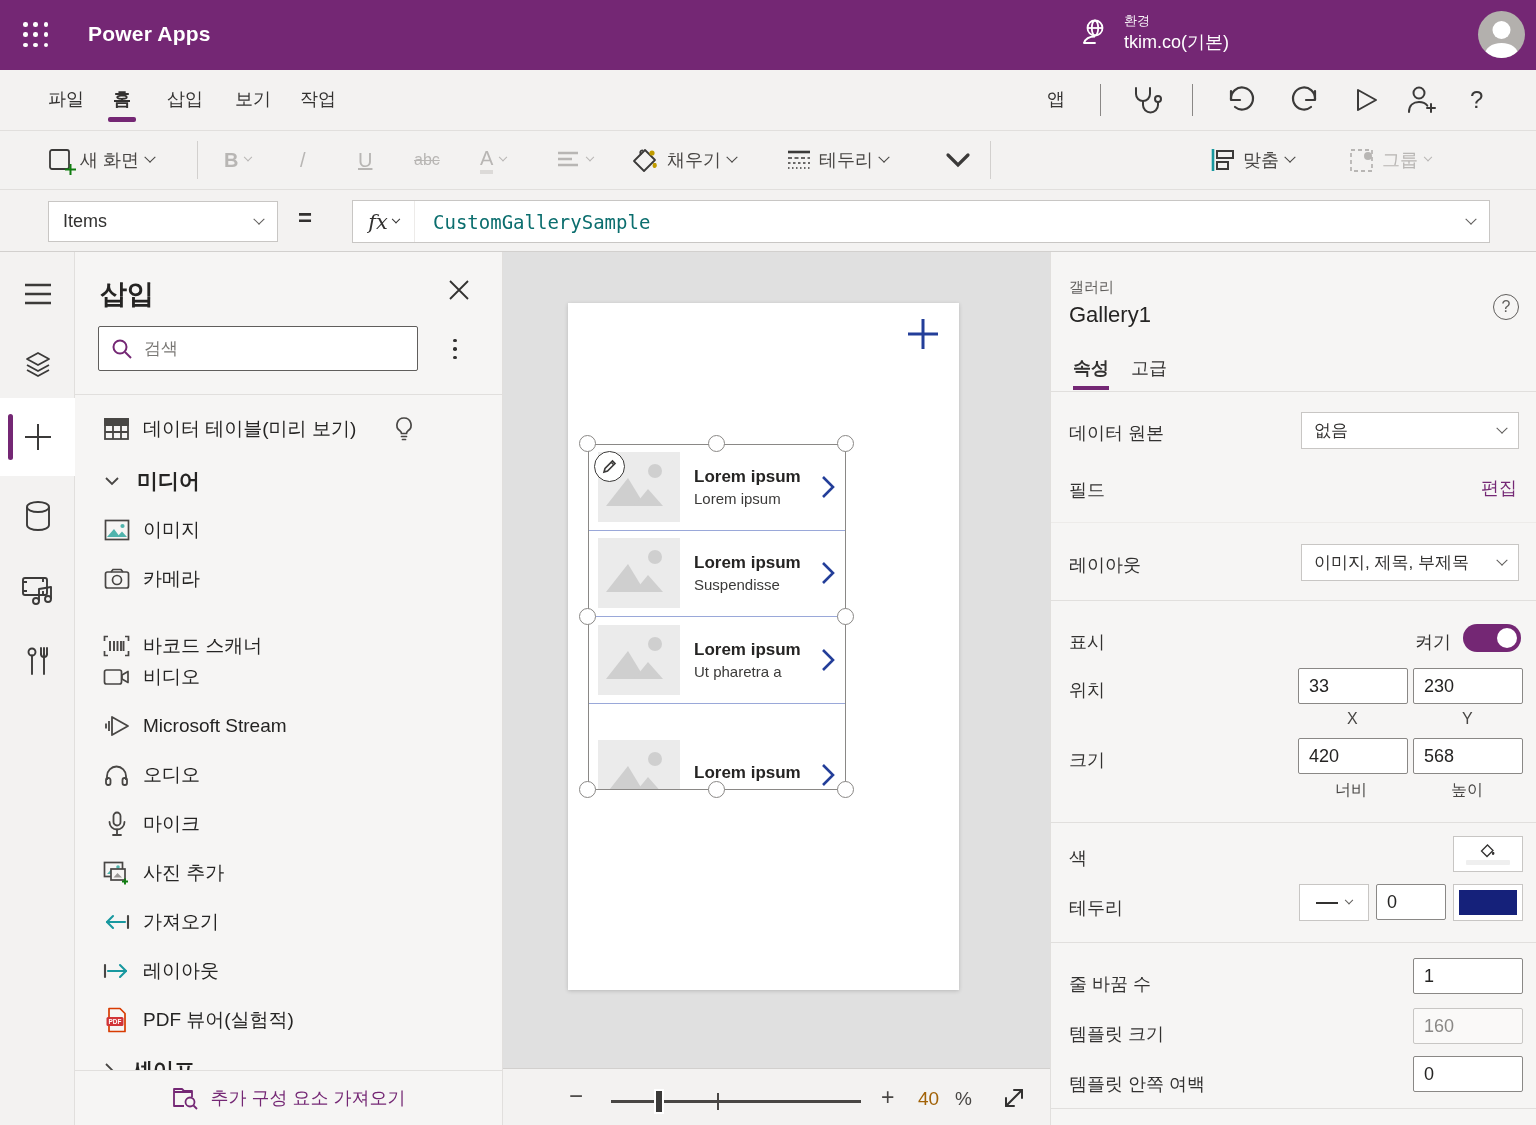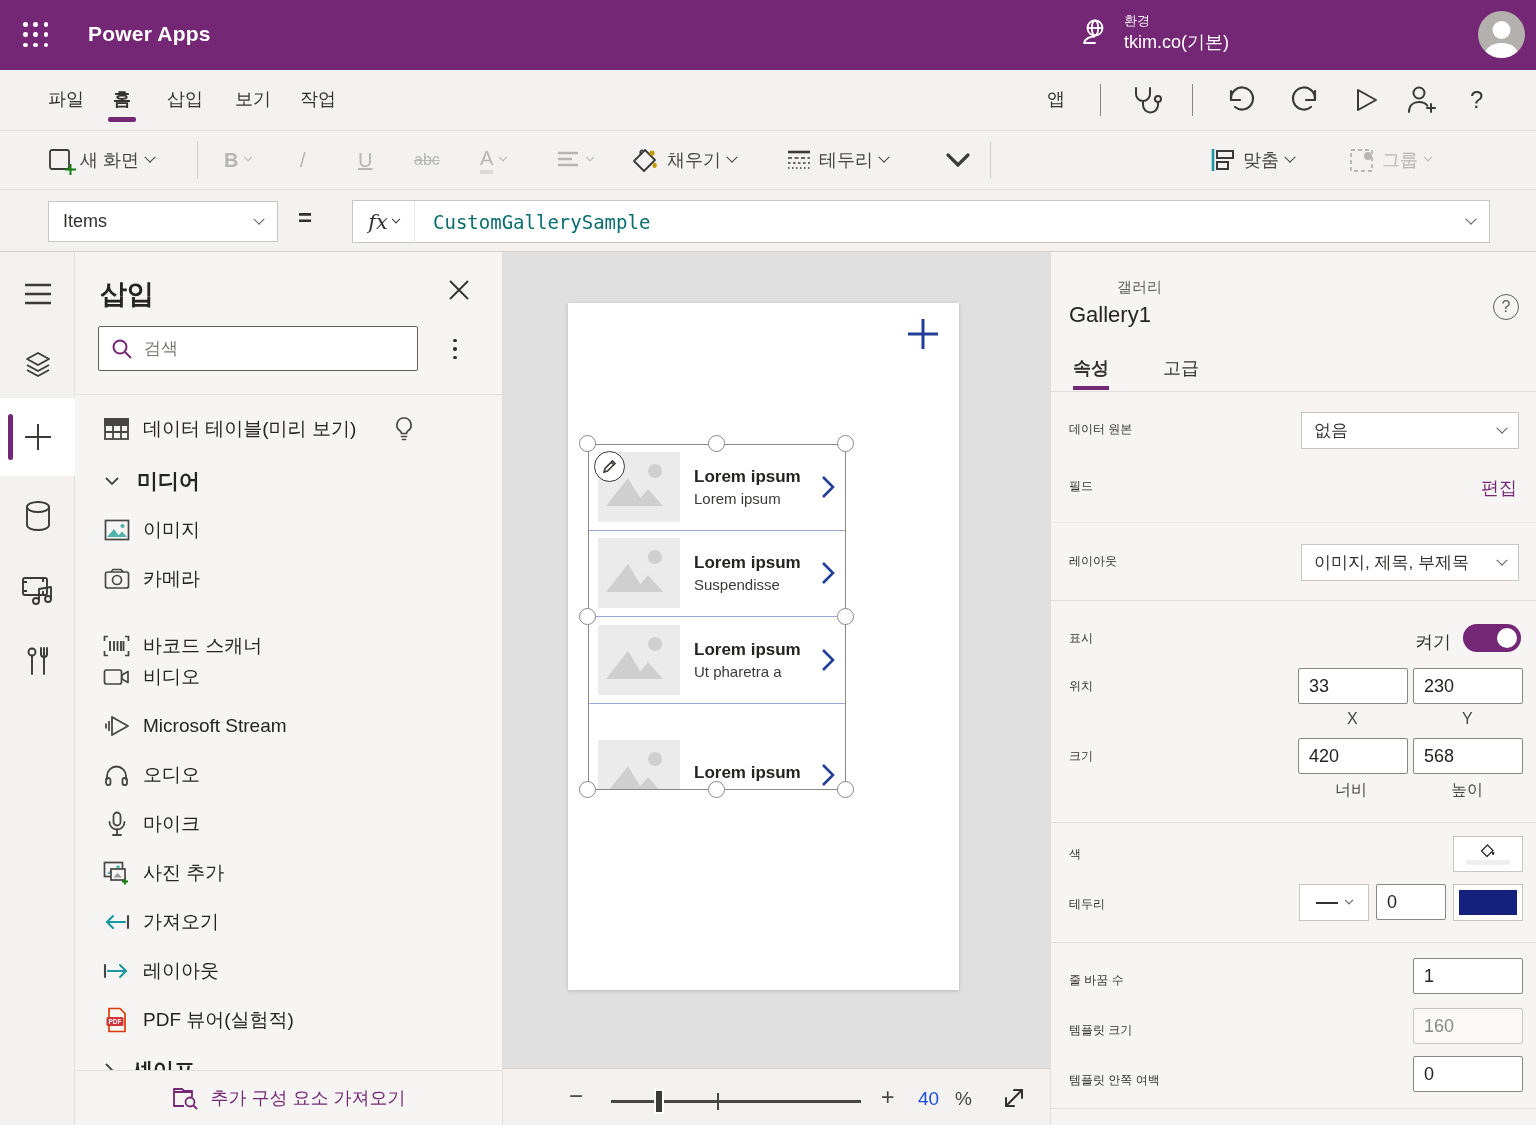--- a/index.html
+++ b/index.html
@@ -90,34 +90,34 @@
   .gal-chev { margin-left:auto; margin-right:10px; color:#233e99; flex:none; }
   .sel-frame { position:absolute; left:0; top:0; width:258px; height:346px; border:1px solid #8a8886; pointer-events:none; }
   .handle { position:absolute; width:17px; height:17px; border-radius:50%; background:#fff; border:1.5px solid #8a8886; cursor:pointer; }
   .edit-badge { position:absolute; left:6px; top:7px; width:31px; height:31px; border-radius:50%; background:#fff; border:1.5px solid #3b3a39; display:flex; align-items:center; justify-content:center; color:#3b3a39; cursor:pointer; }
   .canvasbar { left:503px; top:1068px; width:547px; height:57px; background:#f3f2f1; border-top:1px solid #d2d0ce; }
   .zoom-minus { left:66px; top:13px; font-size:24px; color:#484644; cursor:pointer; }
   .zoom-track { left:108px; top:31px; width:250px; height:3px; background:#484644; cursor:pointer; }
   .zoom-tick { left:214px; top:24px; width:2px; height:17px; background:#484644; }
   .zoom-thumb { left:151px; top:20px; width:10px; height:25px; background:#3b3a39; border:2px solid #fff; cursor:grab; }
   .zoom-plus { left:378px; top:15px; font-size:23px; color:#484644; cursor:pointer; }
-  .zoom-val { left:415px; top:19px; font-size:19px; color:#1d4ed8; }
+  .zoom-val { left:415px; top:19px; font-size:19px; color:#a16207; }
   .zoom-unit { left:452px; top:19px; font-size:19px; color:#484644; }
   .zoom-fit { left:498px; top:16px; color:#323130; cursor:pointer; }
 
   
   .rightpanel { left:1050px; top:252px; width:486px; height:873px; background:#f6f5f4; border-left:1px solid #e1dfdd; }
-  .rp-type { left:18px; top:26px; font-size:15px; color:#605e5c;margin-left:48px; }
+  .rp-type { left:18px; top:26px; font-size:15px; color:#605e5c; }
   .rp-name { left:18px; top:50px; font-size:22px; color:#252423; }
   .rp-help { left:442px; top:42px; width:26px; height:26px; border:1.5px solid #605e5c; border-radius:50%; color:#605e5c; font-size:16px; display:flex; align-items:center; justify-content:center; cursor:pointer; }
   .rp-tab { top:104px; font-size:18px; color:#323130; cursor:pointer; }
   .rp-tab.active { font-weight:bold; }
   .rp-tab.active::after { content:""; position:absolute; left:0; bottom:-10px; width:100%; height:4px; background:#742774; }
   .rp-div { left:0; width:486px; height:1px; background:#e1dfdd; }
-  .rp-label { left:18px; font-size:12px; color:#323130; }
+  .rp-label { left:18px; font-size:18px; color:#323130; }
   .rp-dd { left:250px; width:218px; height:37px; background:#fff; border:1px solid #c8c6c4; display:flex; align-items:center; padding:0 12px; font-size:17px; color:#323130; cursor:pointer; }
   .rp-dd .chev { margin-left:auto; color:#605e5c; }
   .rp-link { font-size:18px; color:#742774; cursor:pointer; }
   .rp-input { position:absolute; width:110px; height:36px; background:#fff; border:1px solid #8a8886; border-radius:2px; font-size:18px; color:#252423; padding:0 10px; outline:none; font-family:inherit; }
   .rp-input:disabled { color:#8a8886; border-color:#c8c6c4; background:#faf9f8; }
   .rp-sub { position:absolute; font-size:16px; color:#484644; }
   .toggle { left:412px; top:372px; width:58px; height:28px; background:#742774; border-radius:14px; cursor:pointer; }
   .toggle .knob { position:absolute; right:4px; top:4px; width:20px; height:20px; border-radius:50%; background:#fff; }
   .on-label { left:364px; top:378px; font-size:18px; color:#323130; }
   .color-btn { left:402px; top:584px; width:70px; height:36px; background:#fff; border:1px solid #c8c6c4; cursor:pointer; display:flex; flex-direction:column; align-items:center; justify-content:center; gap:2px; }
@@ -674,21 +674,21 @@
       </svg>
     </span>
   </div>
 
   <div class="abs rightpanel">
     <div class="abs rp-type">갤러리</div>
     <div class="abs rp-name">Gallery1</div>
     <div class="abs rp-help">?</div>
 
     <span class="abs rp-tab active" style="left:22px">속성</span>
-    <span class="abs rp-tab" style="left:112px">고급</span>
+    <span class="abs rp-tab" style="left:80px">고급</span>
     <div class="abs rp-div" style="top:139px"></div>
 
     <div class="abs rp-label" style="top:169px">데이터 원본</div>
     <div class="abs rp-dd" style="top:160px">
       <span>없음</span>
         <span class="chev"></span>
     </div>
 
     <div class="abs rp-label" style="top:226px">필드</div>
     <span class="abs rp-link" style="left:430px; top:224px">편집</span>

